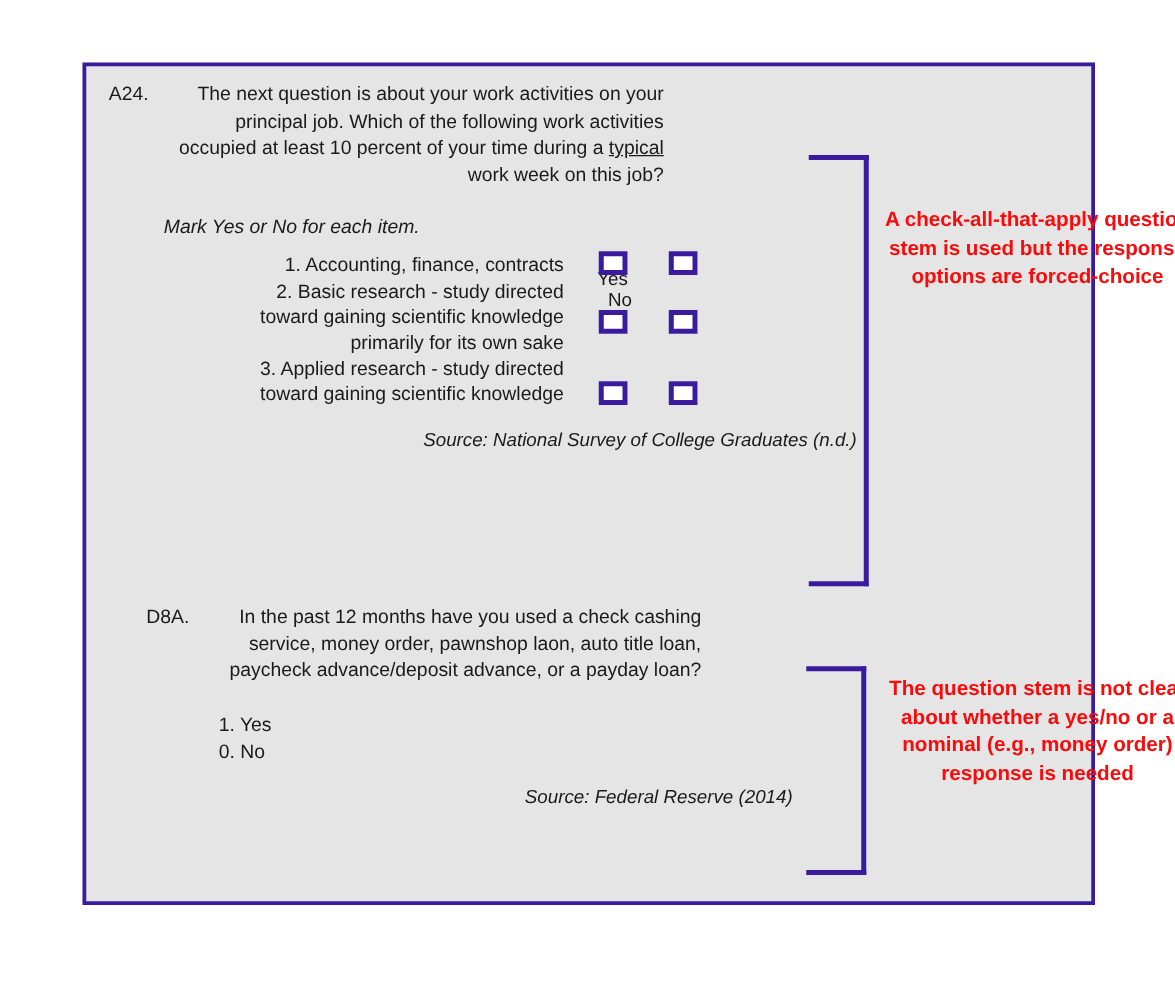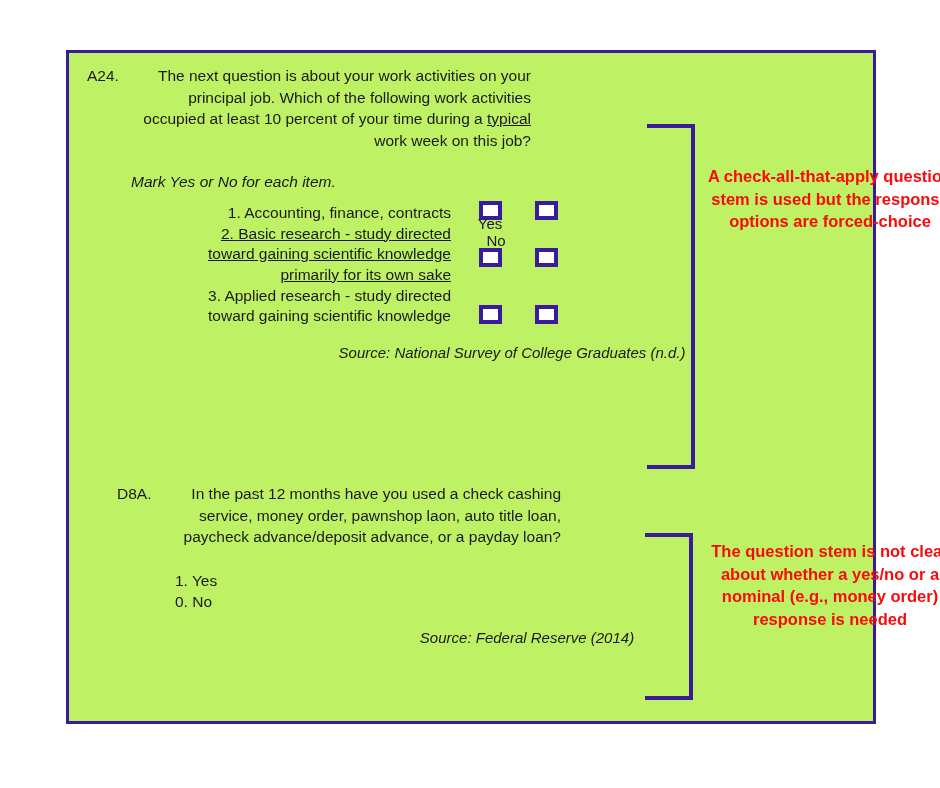--- a/index.html
+++ b/index.html
@@ -18,21 +18,21 @@
 
   
   #slide-frame {
     position: absolute;
     left: 66px;
     top: 50px;
     width: 810px;
     height: 674px;
     border: 3px solid #3A1B9E;
     box-sizing: border-box;
-    background: #bef264;
+    background: #e5e5e5;
   }
 
   
   .question-block {
     position: absolute;
     box-sizing: border-box;
   }
   #question-block-a24 { left: 0px;  top: 12px;  width: 810px; }
   #question-block-d8a { left: 0px;  top: 430px; width: 810px; padding-left: 30px; }
 
@@ -196,21 +196,21 @@
             <div class="checkbox-pair" style="top:-2px;">
               <div class="cbcell yes-col">
                   <span class="checkbox"></span>
                 </div>
               <div class="cbcell no-col">
                   <span class="checkbox"></span>
                 </div>
             </div>
           </div>
 
-          <div class="item-row" style="height:62px;text-decoration:underline;">
+          <div class="item-row" style="height:62px;">
             <div class="item-text">
               <span>2.</span>
               <span>Basic research - study directed</span>
               <span class="cont">toward gaining scientific knowledge</span>
               <span class="cont">primarily for its own sake</span>
             </div>
             <div class="checkbox-pair" style="top:24px;">
               <div class="cbcell yes-col">
                   <span class="checkbox"></span>
                 </div>

